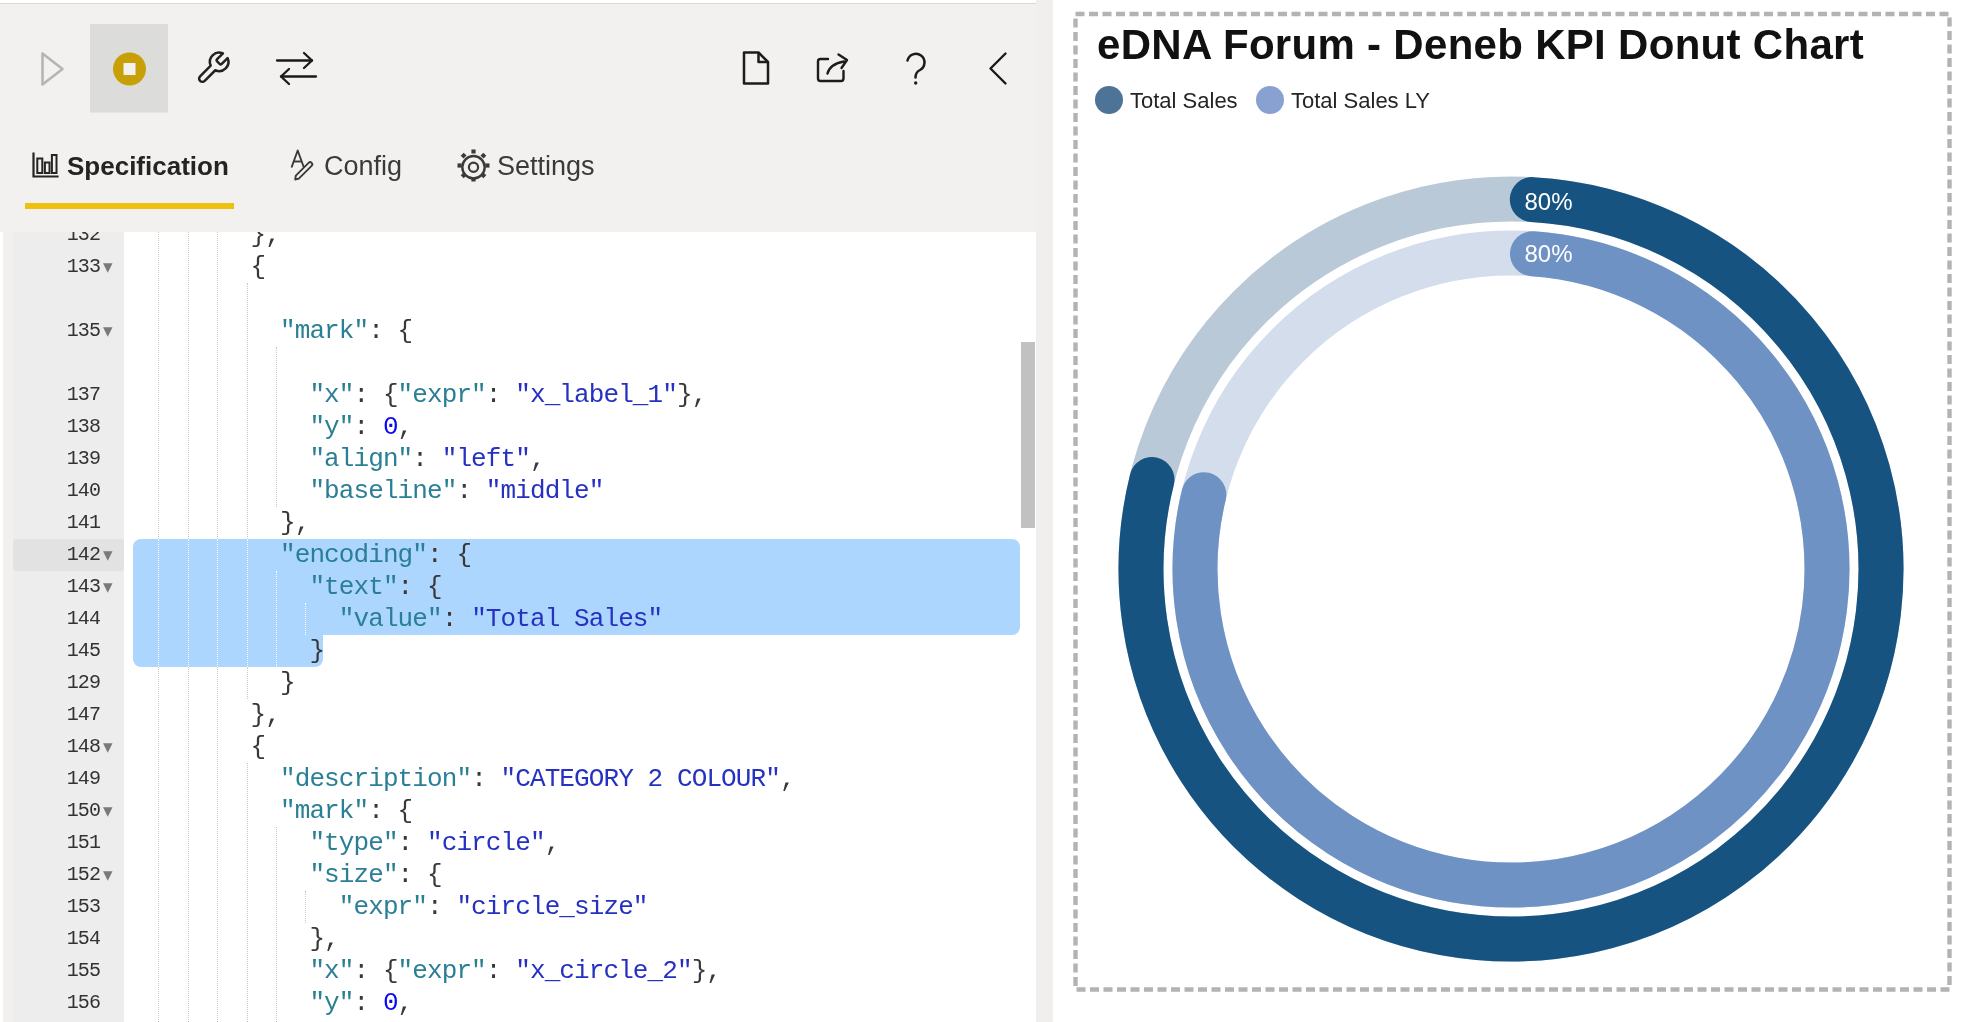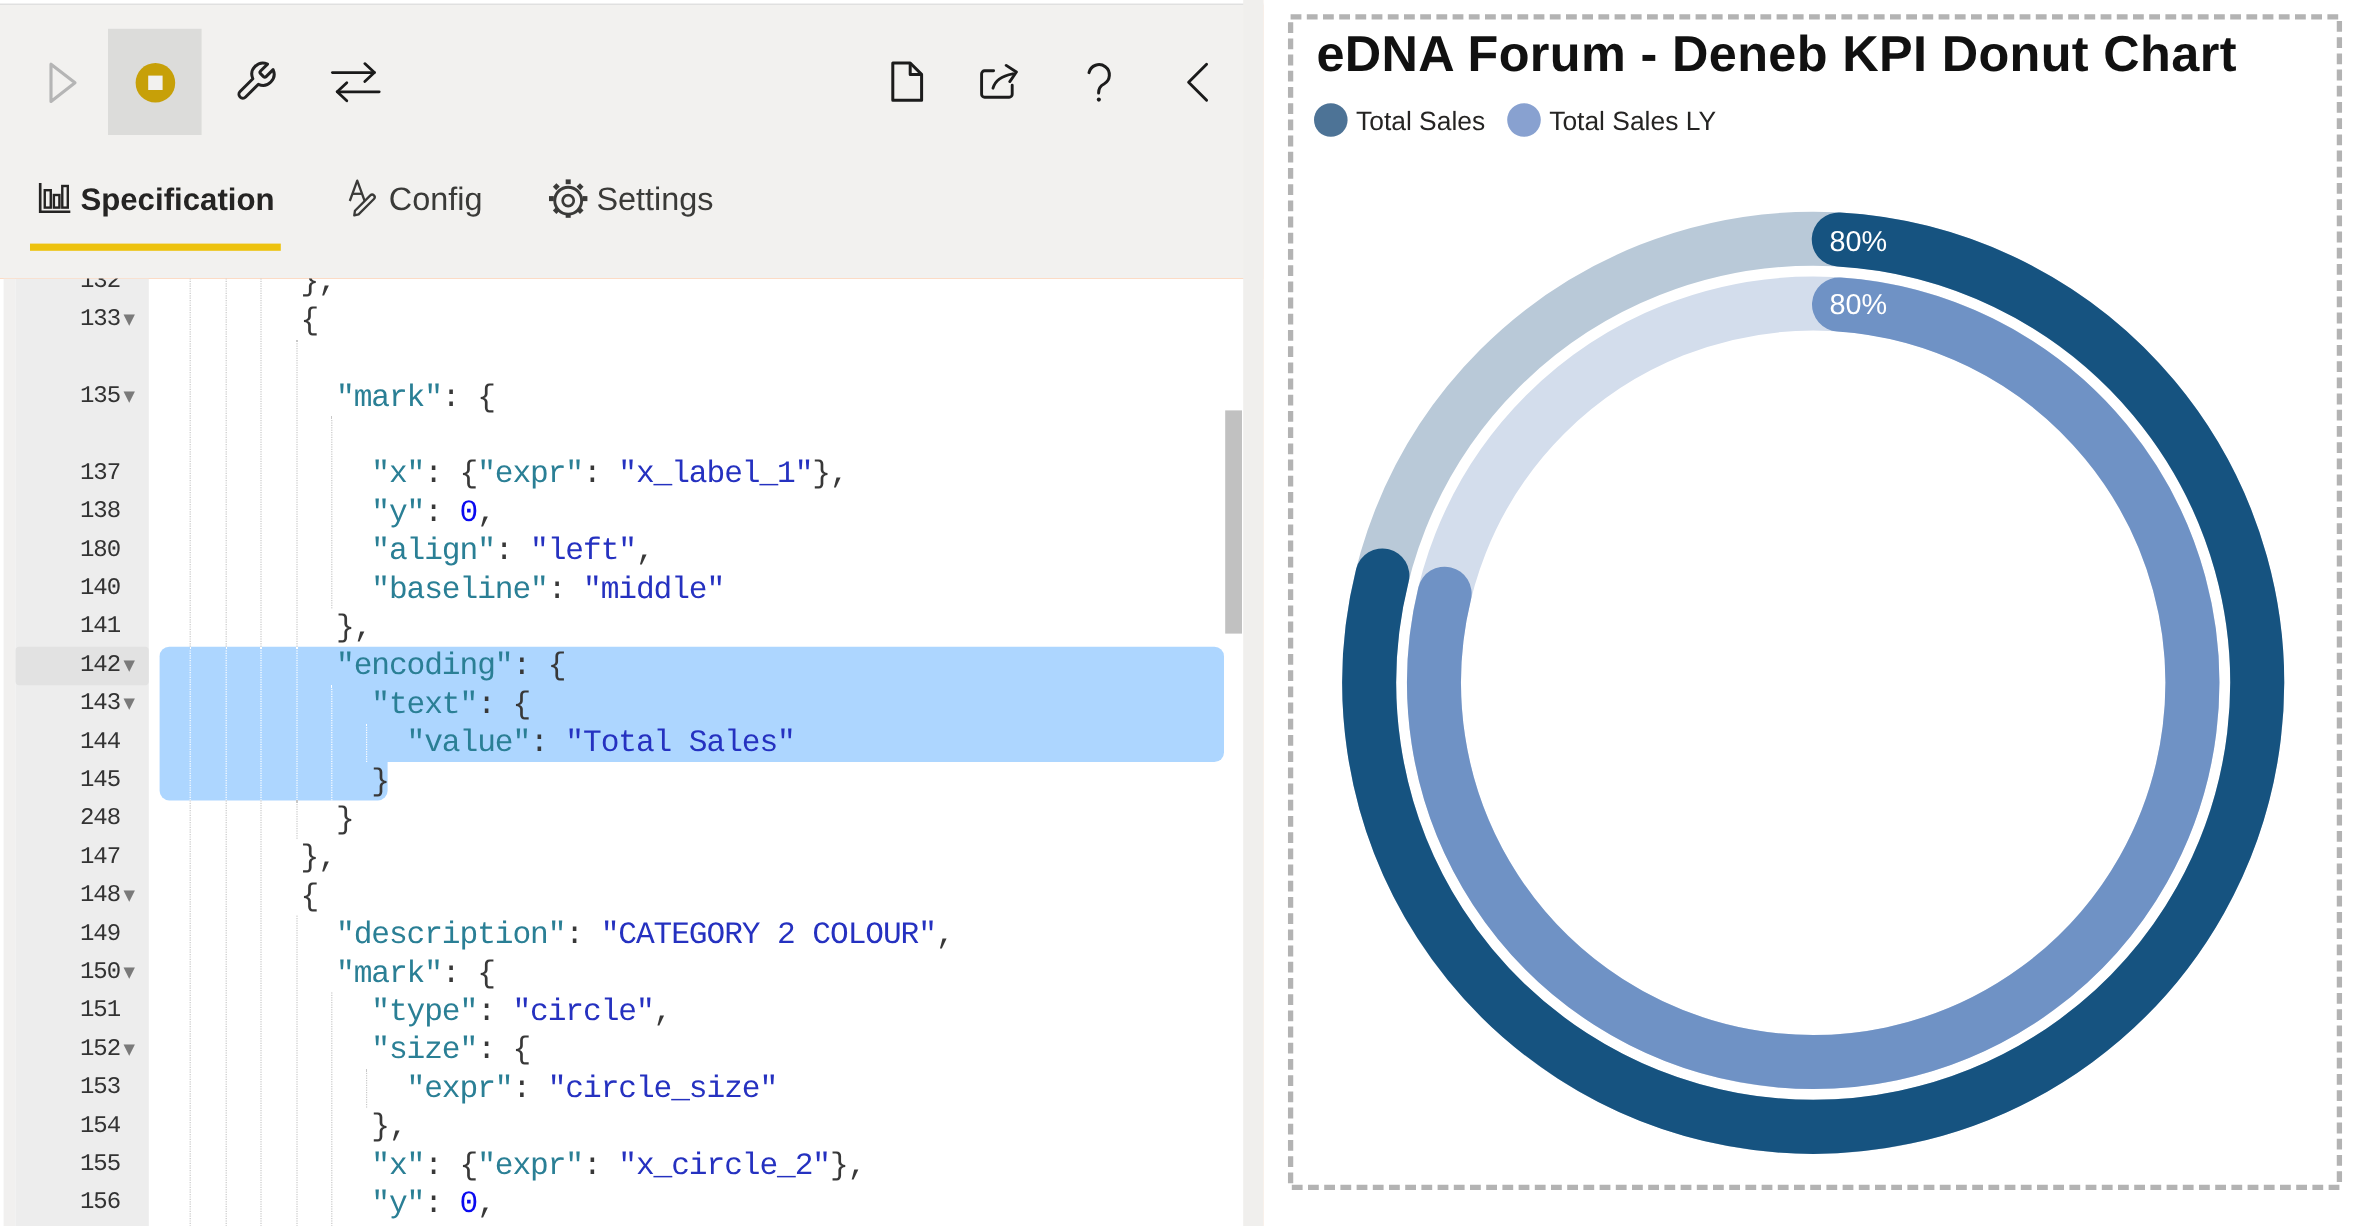--- a/index.html
+++ b/index.html
@@ -1,16 +1,16 @@
 <!DOCTYPE html>
 <html><head><meta charset="utf-8"><style>
 * { margin:0; padding:0; box-sizing:border-box; }
 body { width:1970px; height:1022px; position:relative; background:#fff; overflow:hidden;
        font-family:"Liberation Sans", sans-serif; }
-#left { position:absolute; left:0; top:0; width:1053px; height:1022px; background:#f97316; }
+#left { position:absolute; left:0; top:0; width:1053px; height:1022px; background:#404040; }
 #toolbar { position:absolute; left:0; top:0; width:1053px; height:232px; background:#f2f1ef; }
 #topstrip { position:absolute; left:0; top:0; width:1053px; height:4px; background:#fff; border-bottom:1.5px solid #d9d9d9; }
 .tabtxt { position:absolute; top:152px; height:28px; line-height:28px; color:#252423; }
 #underline { position:absolute; left:25px; top:203px; width:209px; height:6px; background:#edc20e; }
 #editor { position:absolute; left:0; top:232px; width:1053px; height:790px; background:#fff; overflow:hidden; }
 #gutter { position:absolute; left:13px; top:0; width:111px; height:790px; background:#ededed; }
 #lstrip { position:absolute; left:3px; top:0; width:10px; height:790px; background:#f1f0ef; }
 #rstrip { position:absolute; left:1036px; top:0; width:17px; height:1022px; background:#f0efed; }
 .row { position:absolute; left:0; height:32px; width:1053px; margin-top:-232px; }
 .num { position:absolute; right:953px; top:0; height:32px; line-height:32px; font-family:"Liberation Mono",monospace; font-size:20px; letter-spacing:-0.9px; color:#333; }
@@ -130,21 +130,21 @@
       </div>
 <div class="row" style="top:379px">
         <div class="num">137</div>
         <div class="code" style="left:309.4px"><span style="color:#2a7f95">"x"</span><span style="color:#383838">: {</span><span style="color:#2a7f95">"expr"</span><span style="color:#383838">: </span><span style="color:#2531c0">"x_label_1"</span><span style="color:#383838">},</span></div>
       </div>
 <div class="row" style="top:411px">
         <div class="num">138</div>
         <div class="code" style="left:309.4px"><span style="color:#2a7f95">"y"</span><span style="color:#383838">: </span><span style="color:#0a0af0">0</span><span style="color:#383838">,</span></div>
       </div>
 <div class="row" style="top:443px">
-        <div class="num">180</div>
+        <div class="num">139</div>
         <div class="code" style="left:309.4px"><span style="color:#2a7f95">"align"</span><span style="color:#383838">: </span><span style="color:#2531c0">"left"</span><span style="color:#383838">,</span></div>
       </div>
 <div class="row" style="top:475px">
         <div class="num">140</div>
         <div class="code" style="left:309.4px"><span style="color:#2a7f95">"baseline"</span><span style="color:#383838">: </span><span style="color:#2531c0">"middle"</span></div>
       </div>
 <div class="row" style="top:507px">
         <div class="num">141</div>
         <div class="code" style="left:280.0px"><span style="color:#383838">},</span></div>
       </div>
@@ -160,21 +160,21 @@
       </div>
 <div class="row" style="top:603px">
         <div class="num">144</div>
         <div class="code" style="left:338.8px"><span style="color:#2a7f95">"value"</span><span style="color:#383838">: </span><span style="color:#2531c0">"Total Sales"</span></div>
       </div>
 <div class="row" style="top:635px">
         <div class="num">145</div>
         <div class="code" style="left:309.4px"><span style="color:#383838">}</span></div>
       </div>
 <div class="row" style="top:667px">
-        <div class="num">248</div>
+        <div class="num">129</div>
         <div class="code" style="left:280.0px"><span style="color:#383838">}</span></div>
       </div>
 <div class="row" style="top:699px">
         <div class="num">147</div>
         <div class="code" style="left:250.5px"><span style="color:#383838">},</span></div>
       </div>
 <div class="row" style="top:731px">
         <div class="num">148</div>
         <div class="fold">▾</div>
         <div class="code" style="left:250.5px"><span style="color:#383838">{</span></div>

